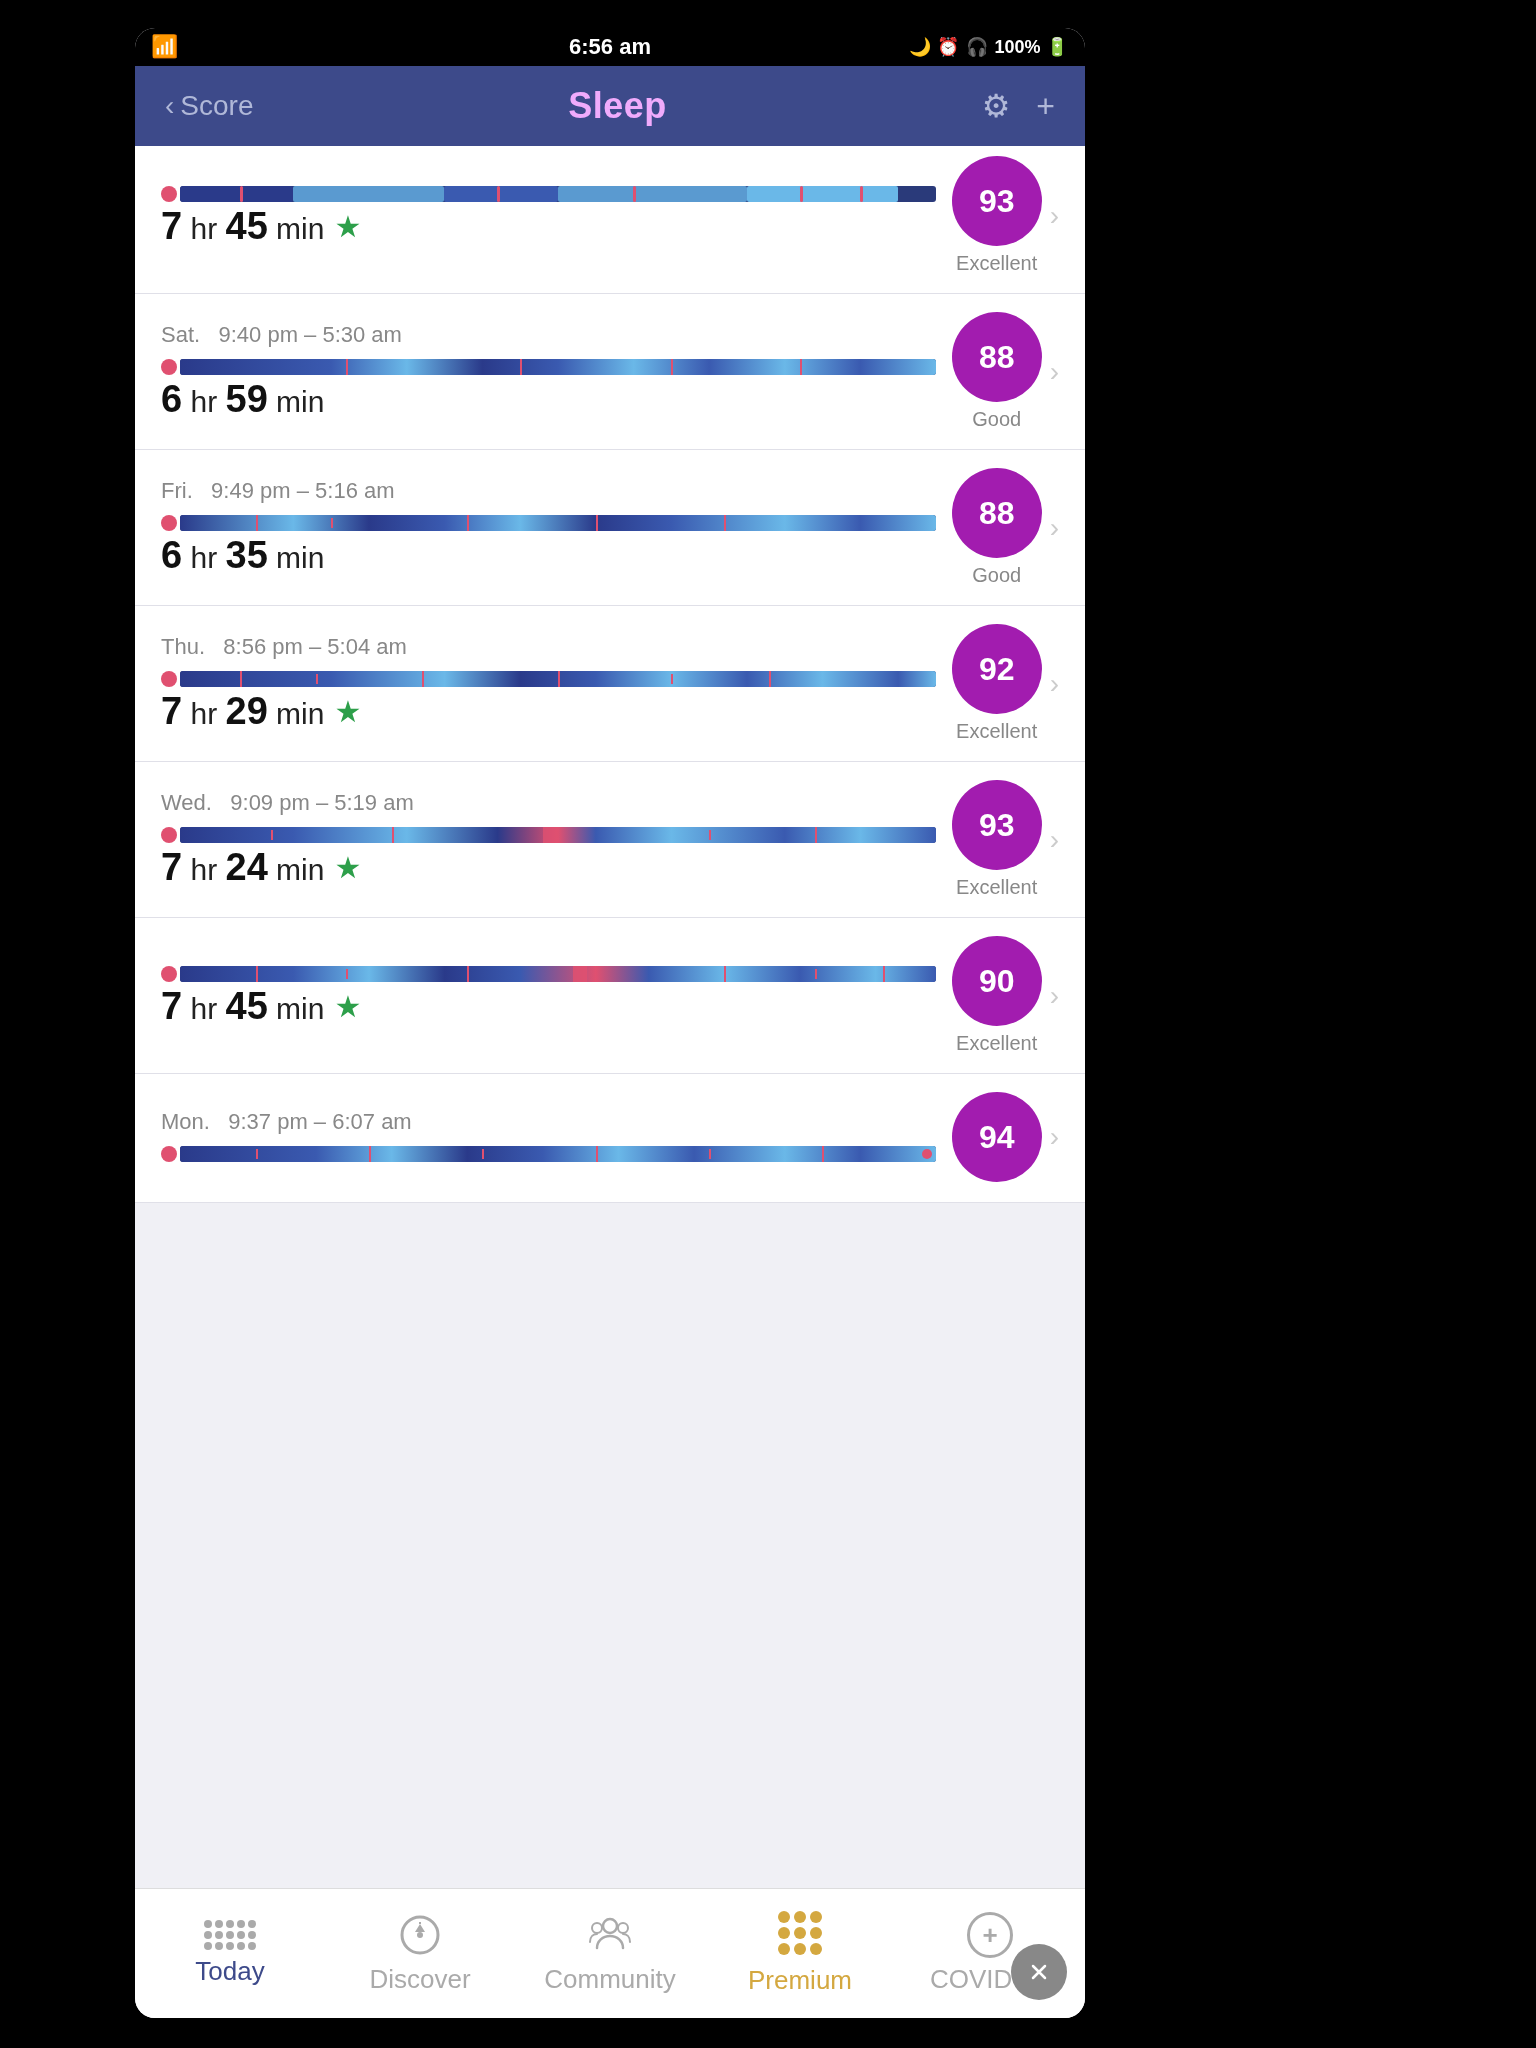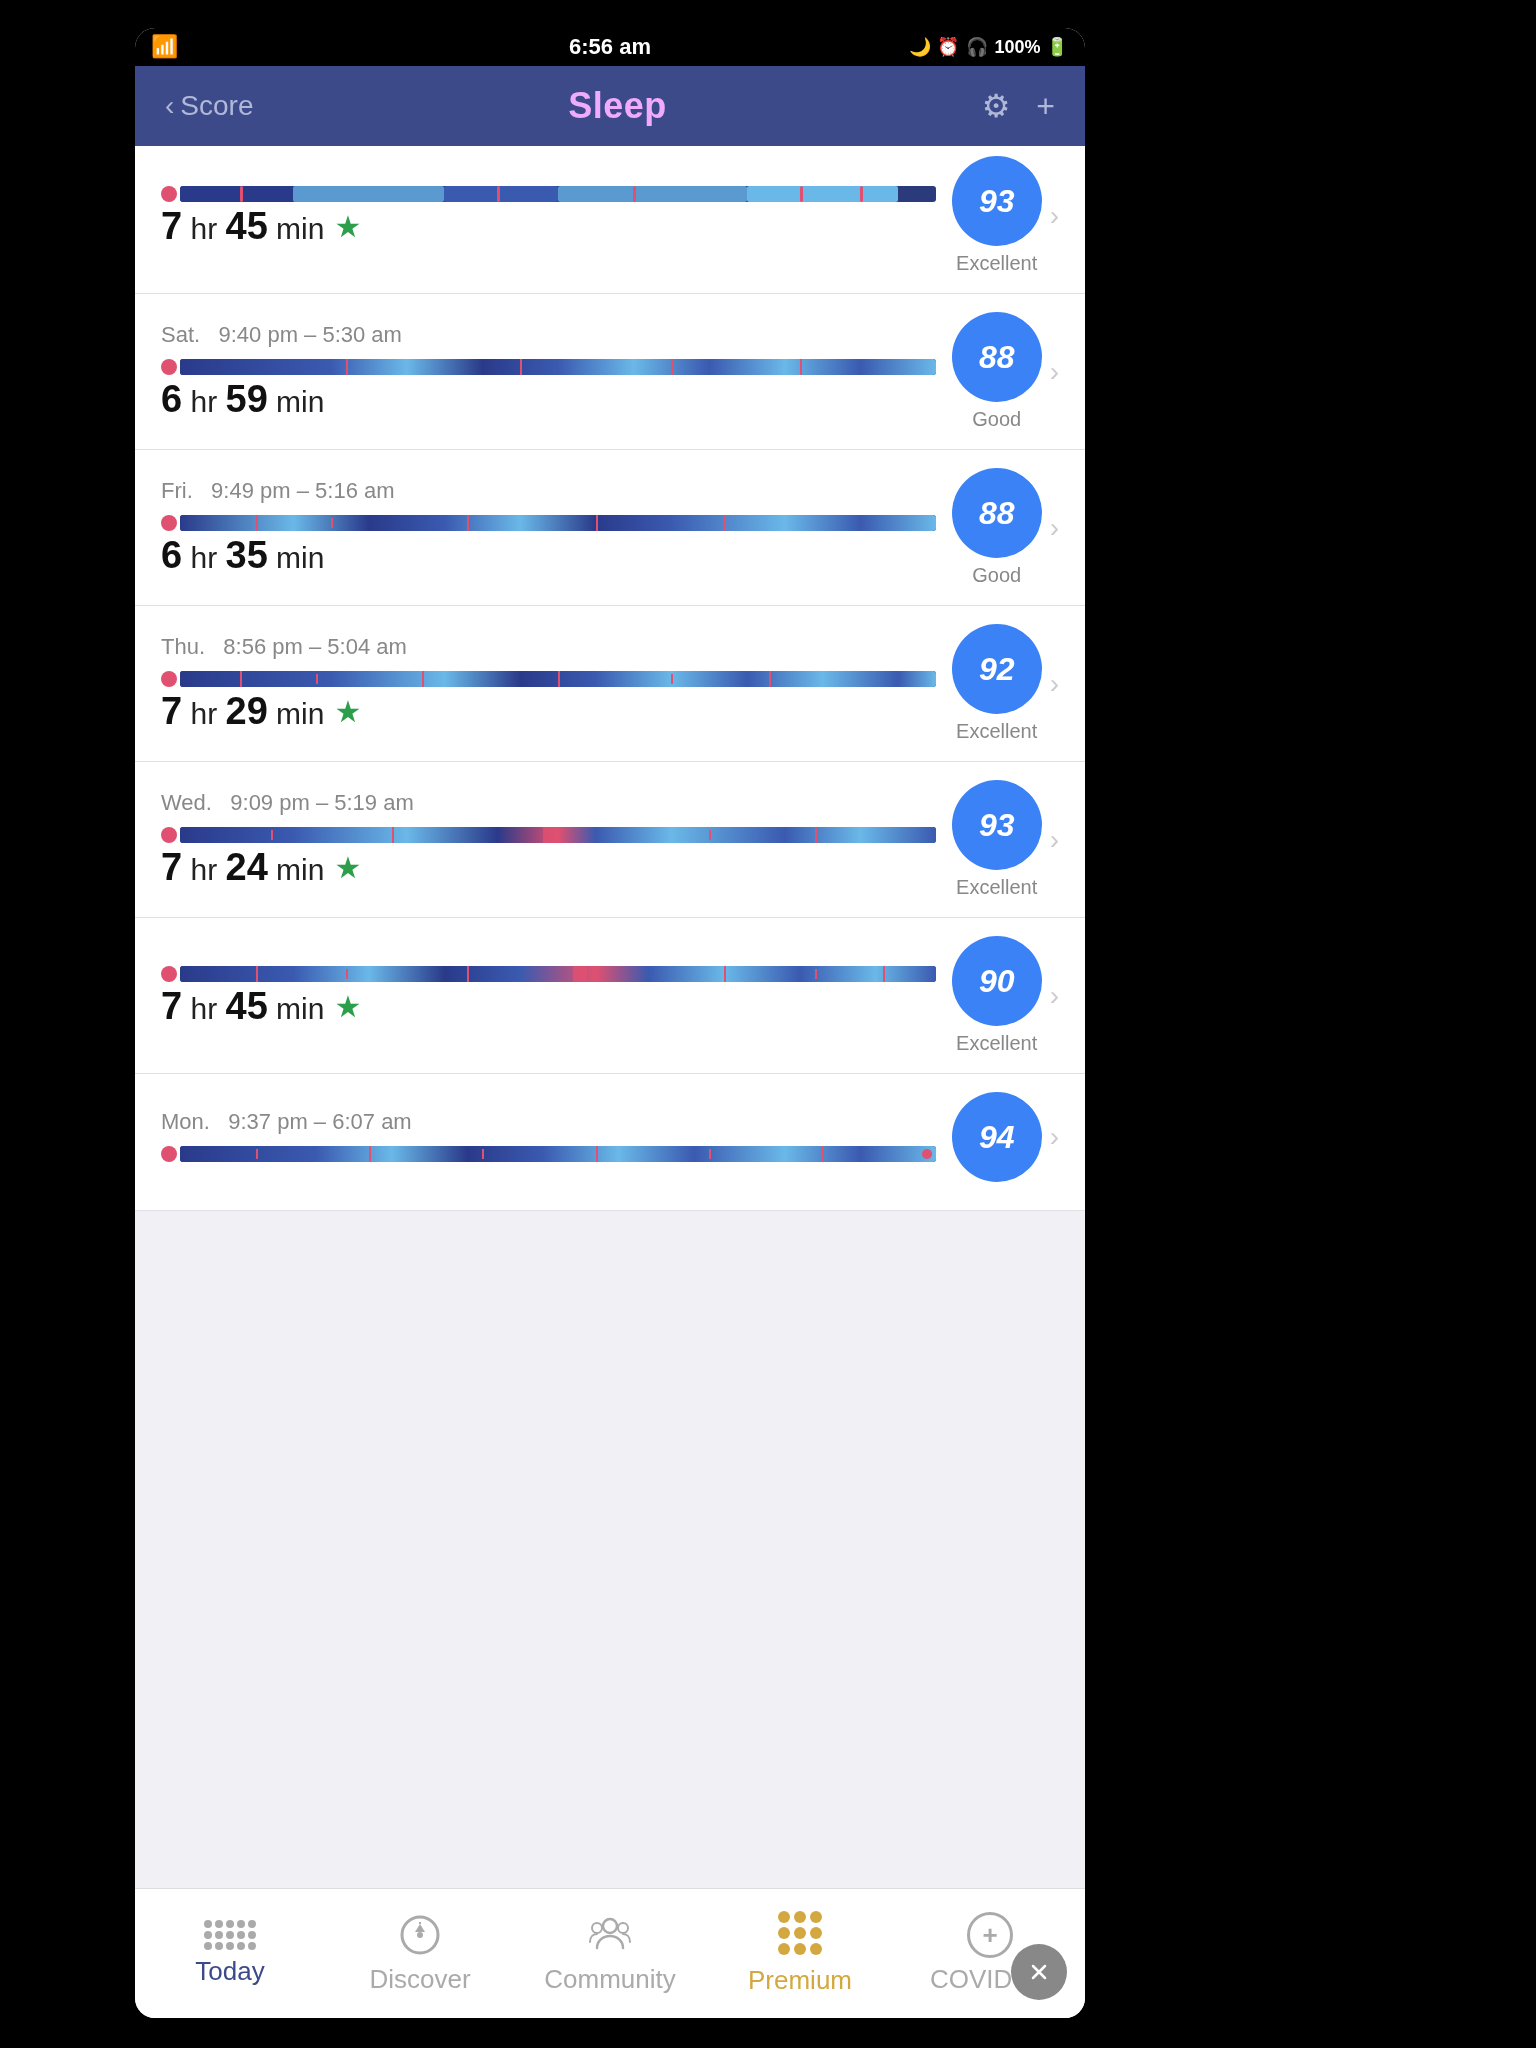--- a/index.html
+++ b/index.html
@@ -170,28 +170,27 @@
 
     .star-icon {
       color: #2d9f4a;
       font-size: 30px;
     }
 
     .score-circle {
       width: 90px;
       height: 90px;
       border-radius: 50%;
-      background: #3b82f6;
+      background: #a21caf;
       display: flex;
       align-items: center;
       justify-content: center;
       color: #fff;
       font-size: 32px;
       font-weight: 700;
-      font-style: italic;
     }
 
     .score-label {
       color: #888;
       font-size: 20px;
       text-align: center;
     }
 
     .chevron-right {
       color: #ccc;
@@ -522,21 +521,21 @@
       </div>
       <div class="entry-right-wrap">
         <div style="display:flex;flex-direction:column;align-items:center;gap:6px;">
           <div class="score-circle">90</div>
           <span class="score-label">Excellent</span>
         </div>
         <span class="chevron-right">›</span>
       </div>
     </div>
 
-    <div class="sleep-entry" style="padding-bottom:28px;">
+    <div class="sleep-entry" style="padding-bottom:20px;">
       <div class="entry-left">
         <div class="entry-day-time">Mon.&nbsp;&nbsp;&nbsp;9:37 pm – 6:07 am</div>
         <div class="sbar">
           <div class="sbar-dot"></div>
           <div class="sbar-track">
             <div style="position:absolute;top:0;left:0;width:100%;height:100%;background:linear-gradient(to right,#2a3a8a 0%,#3a5ab0 18%,#6ab8e8 28%,#2a3a8a 38%,#3a5ab0 48%,#6ab8e8 58%,#3a5ab0 68%,#6ab8e8 80%,#3a5ab0 90%,#6ab8e8 100%);"></div>
             <div style="position:absolute;top:0;left:10%;width:2px;height:60%;top:20%;background:#e05070;"></div>
             <div style="position:absolute;top:0;left:25%;width:2px;height:100%;background:#e05070;"></div>
             <div style="position:absolute;top:0;left:40%;width:2px;height:60%;top:20%;background:#e05070;"></div>
             <div style="position:absolute;top:0;left:55%;width:2px;height:100%;background:#e05070;"></div>

